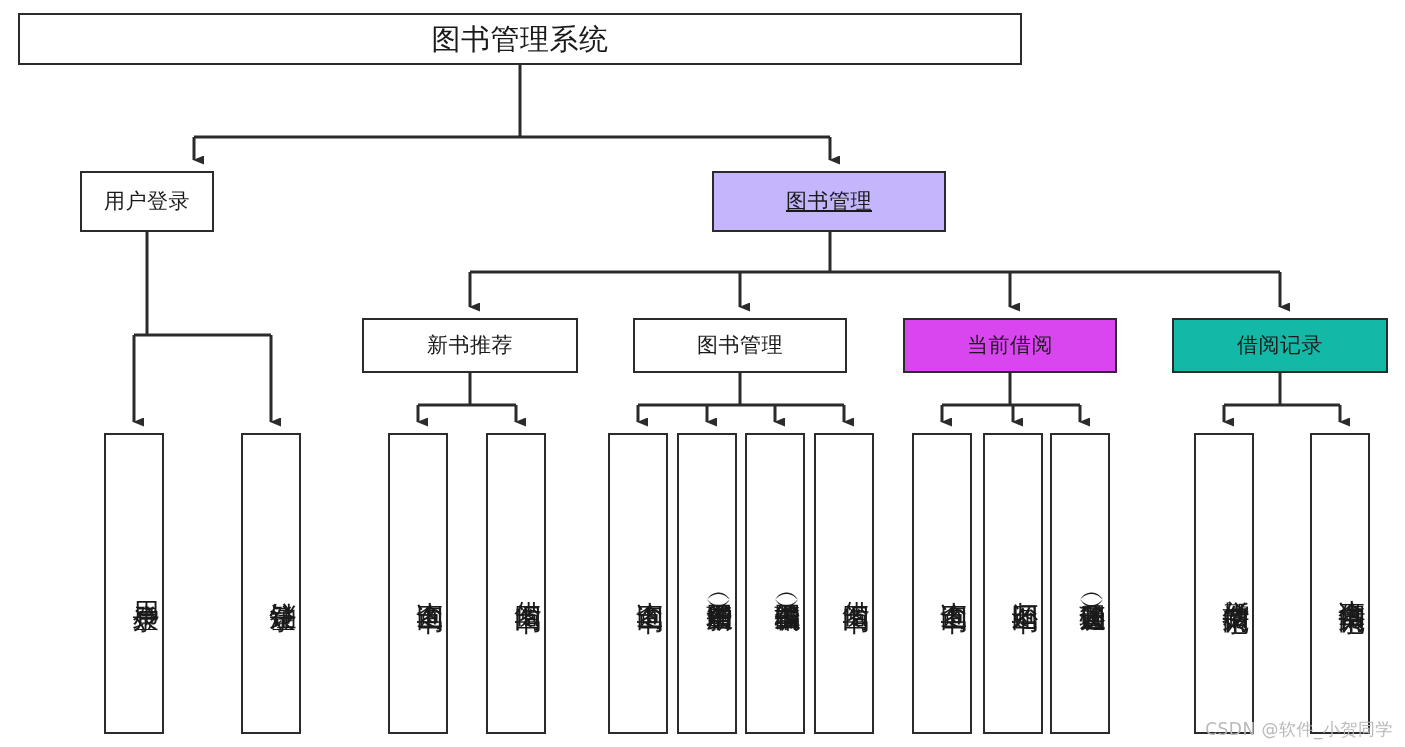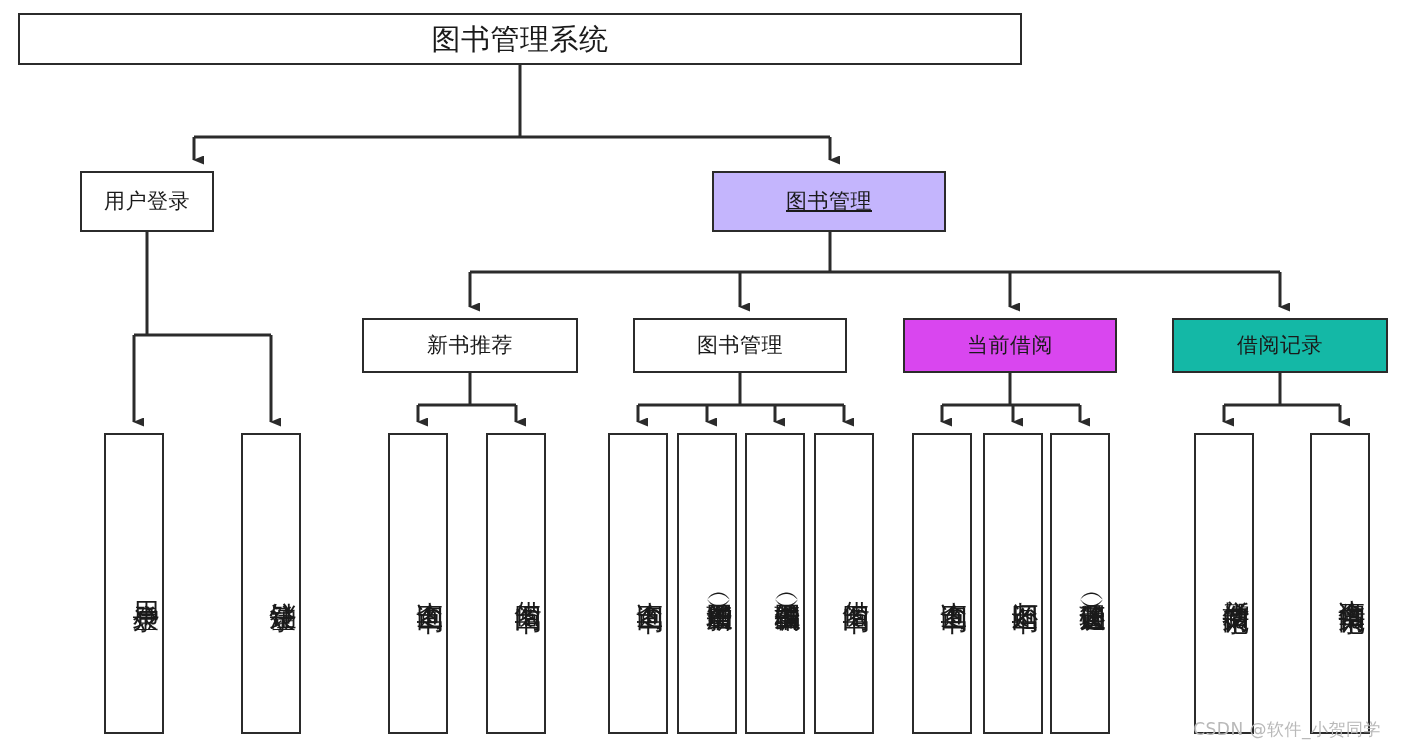--- a/index.html
+++ b/index.html
@@ -68,21 +68,21 @@
     white-space: normal;
     overflow: hidden;
   }
   .node.vert.tall-text {
     font-size: 26px;
     letter-spacing: 0px;
   }
 
   #watermark {
     position: absolute;
-    right: 24px;
+    right: 12px;
     bottom: 6px;
     font-size: 17px;
     color: #b9b9b9;
     white-space: nowrap;
     letter-spacing: 0.5px;
   }
 </style>
 </head>
 <body style="background: rgb(255, 255, 255);">
 

